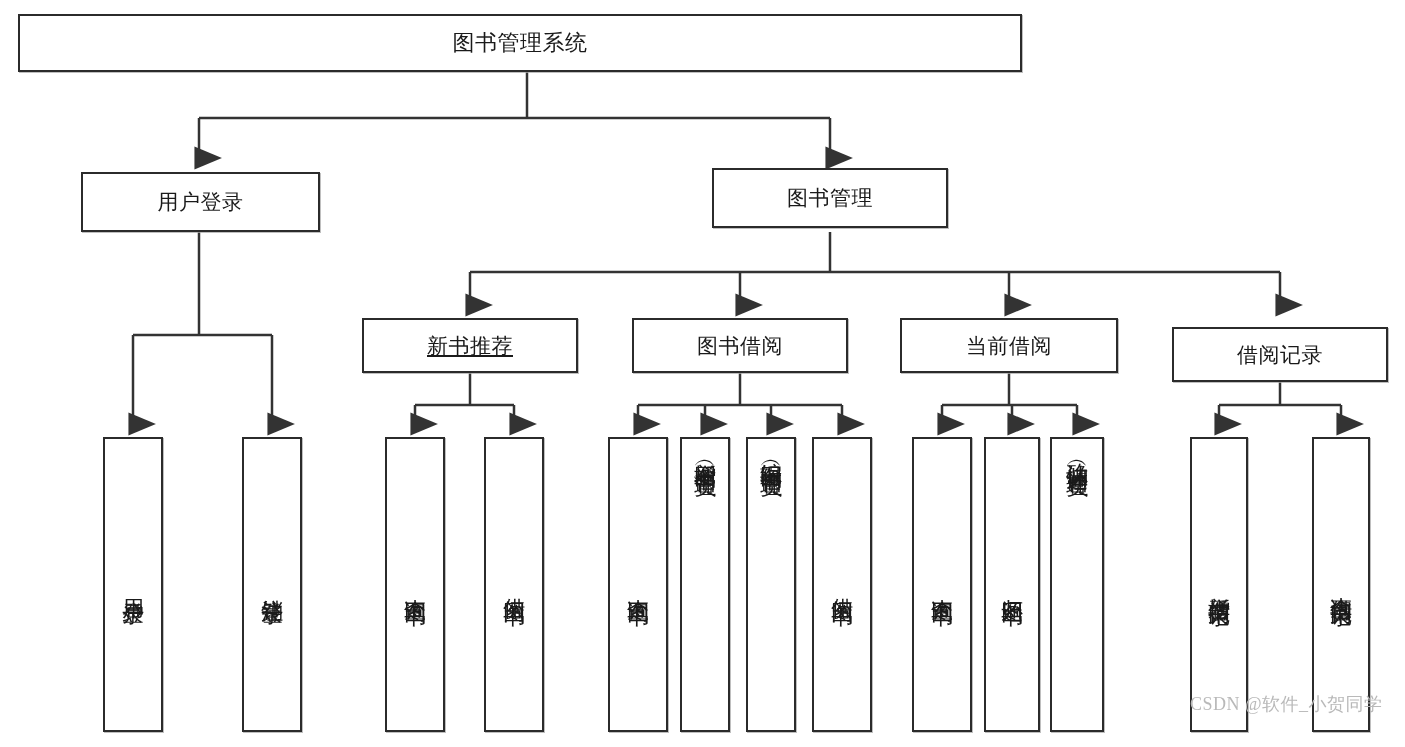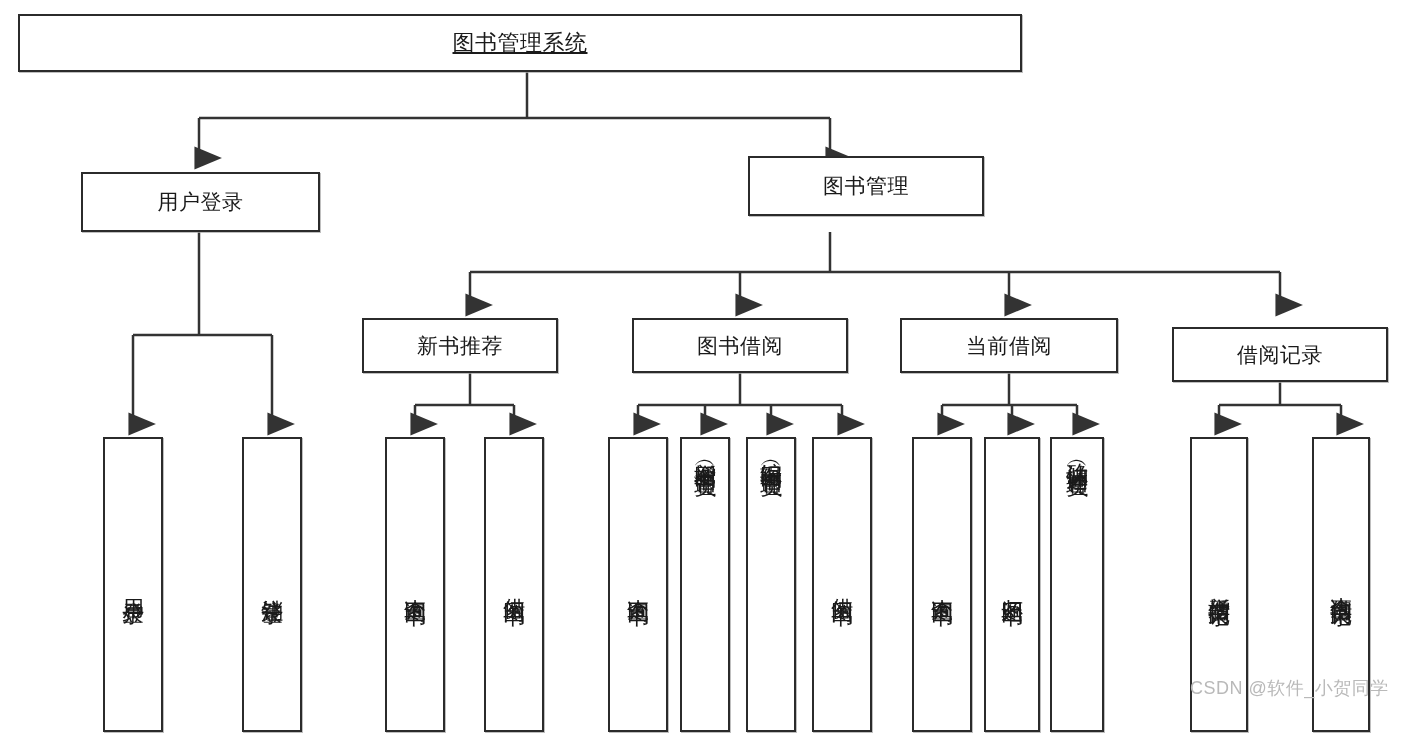--- a/index.html
+++ b/index.html
@@ -126,32 +126,32 @@
       <path d="M 1012 405 L 1012 424" marker-end="url(#arrow)"></path>
       <path d="M 1077 405 L 1077 424" marker-end="url(#arrow)"></path>
 
       <path d="M 1280 373 L 1280 405"></path>
       <path d="M 1219 405 L 1341 405"></path>
       <path d="M 1219 405 L 1219 424" marker-end="url(#arrow)"></path>
       <path d="M 1341 405 L 1341 424" marker-end="url(#arrow)"></path>
     </g>
   </svg>
 
-  <div class="node root" style="left:18px; top:14px; width:1004px; height:58px;text-decoration:underline;">
+  <div class="node root" style="left:18px; top:14px; width:1004px; height:58px;">
     <span class="node-label">图书管理系统</span>
   </div>
 
   <div class="node" style="left:81px; top:172px; width:239px; height:60px;">
     <span class="node-label">用户登录</span>
   </div>
-  <div class="node" style="left:712px; top:156px; width:236px; height:60px;margin-left:36px;">
+  <div class="node" style="left:712px; top:168px; width:236px; height:60px;">
     <span class="node-label">图书管理</span>
   </div>
 
-  <div class="node" style="left:362px; top:318px; width:196px; height:55px;">
+  <div class="node" style="left:362px; top:318px; width:216px; height:55px;text-decoration:underline;">
     <span class="node-label">新书推荐</span>
   </div>
   <div class="node" style="left:900px; top:318px; width:218px; height:55px;">
     <span class="node-label">当前借阅</span>
   </div>
   <div class="node" style="left:632px; top:318px; width:216px; height:55px;">
     <span class="node-label">图书借阅</span>
   </div>
   <div class="node" style="left:1172px; top:318px; width:216px; height:55px;margin-top:9px;">
     <span class="node-label">借阅记录</span>
@@ -194,15 +194,15 @@
     <span class="node-label">确认归还（管理员）</span>
   </div>
 
   <div class="node leaf centered" style="left:1190px; top:437px; width:58px; height:295px;">
     <span class="node-label">新增借阅记录</span>
   </div>
   <div class="node leaf centered" style="left:1312px; top:437px; width:58px; height:295px;">
     <span class="node-label">查询借阅记录</span>
   </div>
 
-  <div class="watermark" style="left:1190px; top:676px;">CSDN @软件_小贺同学</div>
+  <div class="watermark" style="left:1190px; top:692px;font-family:Liberation Serif, serif;">CSDN @软件_小贺同学</div>
 
 </div>
 
 </body></html>

